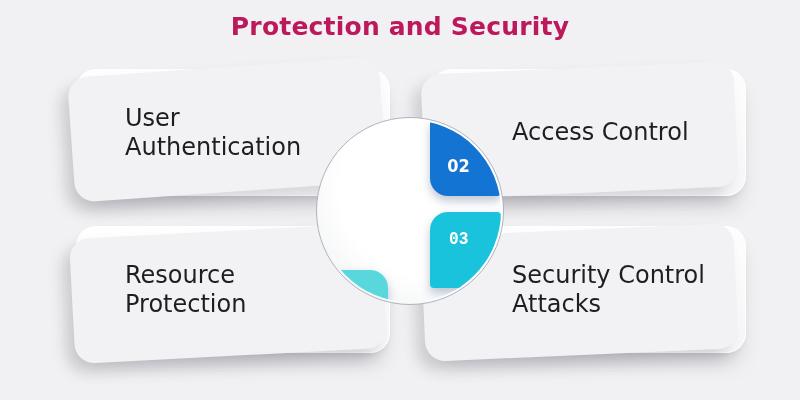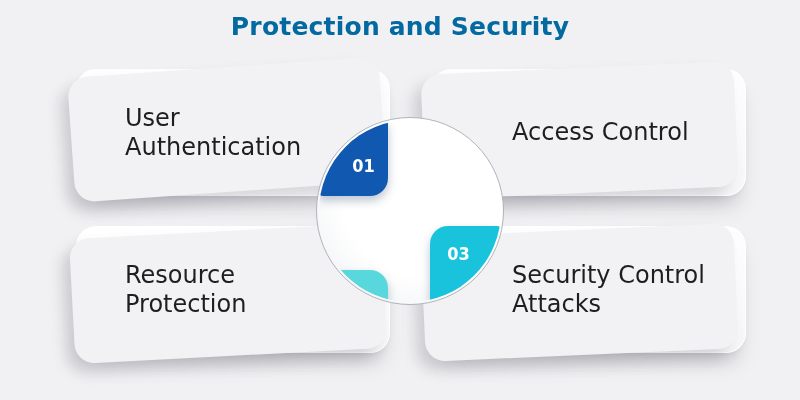--- a/index.html
+++ b/index.html
@@ -9,21 +9,21 @@
     background:#f1f1f3;
     position:relative;
     overflow:hidden;
   }
   .stage{position:absolute;inset:0;width:800px;height:400px;}
 
   
   .title{
     position:absolute;top:12px;left:0;width:100%;
     text-align:center;
-    font-size:25px;font-weight:bold;color:#0369a1;
+    font-size:25px;font-weight:bold;color:#be185d;
     letter-spacing:0.2px;
   }
 
   
   .card{
     position:absolute;
     background:linear-gradient(145deg,#ffffff 55%,#f6f6f8 100%);
     border:1px solid rgba(255,255,255,0.9);
     border-radius:20px;
     box-shadow:0 16px 20px -8px rgba(120,120,135,0.38), 0 2px 4px rgba(0,0,0,0.04);
@@ -70,21 +70,21 @@
     overflow:hidden;
   }
   .quad{
     position:absolute;
     display:flex;align-items:center;justify-content:center;
     box-shadow:0 5px 10px rgba(40,70,110,0.30);
   }
   
   .quad-1{left:0;   top:0;    width:69px;height:76px;background:#1158b1;border-radius:4px 4px 18px 4px;}
   .quad-2{left:111px;top:0;   width:71px;height:76px;background:#1474d4;border-radius:4px 4px 4px 18px;}
-  .quad-3{left:111px;top:106px;width:71px;height:76px;background:#19c3dc;border-radius:18px 4px 4px 4px;}
+  .quad-3{left:111px;top:92px;width:71px;height:76px;background:#19c3dc;border-radius:18px 4px 4px 4px;font-family:Liberation Mono, monospace;}
   .quad-4{left:0;   top:106px;width:69px;height:76px;background:#58d8dc;border-radius:4px 18px 4px 4px;margin-top:44px;}
 
   .quad-num{
     color:#ffffff;font-weight:bold;font-size:18px;
     transform-origin:center;
     letter-spacing:0px;
   }
   .quad-1 .quad-num{transform:translate(10px,7px) scaleX(0.9);}
   .quad-2 .quad-num{transform:translate(-7px,7px) scaleX(0.9);}
   .quad-3 .quad-num{transform:translate(-7px,-11px) scaleX(0.9);}
@@ -108,22 +108,22 @@
   <div class="card card-tr">
     <div class="card-label">Access Control</div>
   </div>
 
   <div class="card card-br">
     <div class="card-label">Security Control Attacks</div>
   </div>
 
   <div class="wheel">
     <div class="wheel-clip">
-      <div class="quad quad-1">
-        <span class="quad-num">01</span>
+      <div class="quad quad-2">
+        <span class="quad-num">02</span>
       </div>
       <div class="quad quad-3">
         <span class="quad-num">03</span>
       </div>
       <div class="quad quad-4">
         <span class="quad-num">04</span>
       </div>
     </div>
   </div>
 

